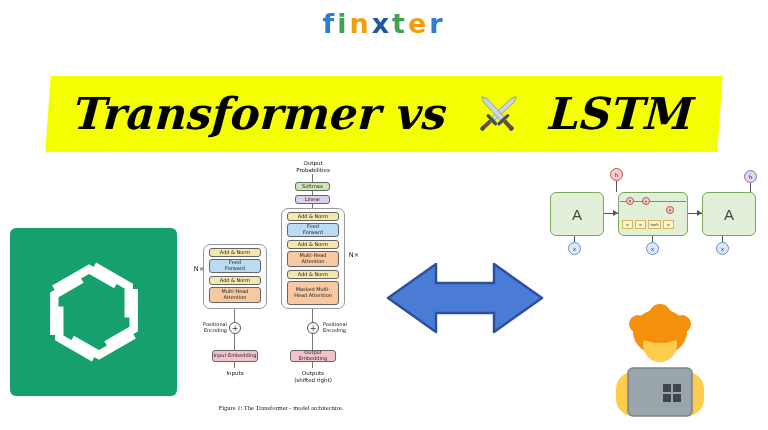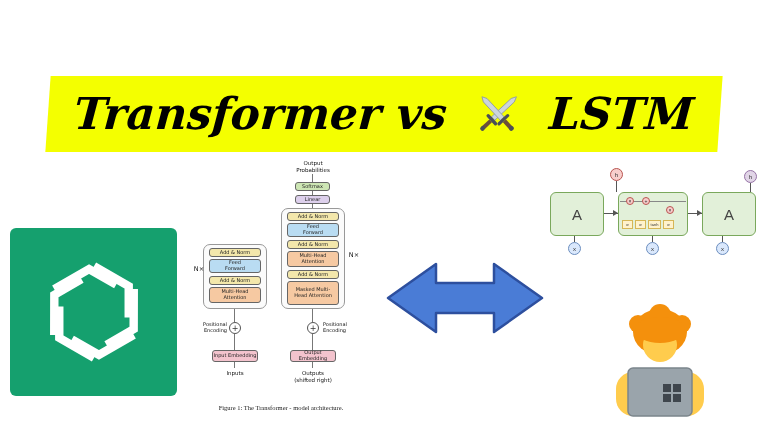--- a/index.html
+++ b/index.html
@@ -66,20 +66,23 @@
   .dblarrow { position:absolute; left:386px; top:256px; }
 
   
   .person { position:absolute; left:610px; top:300px; }
 </style>
 </head>
 <body>
 
 <div class="stage">
 
+  <div class="logo">
+    <span class="lc0">f</span><span class="lc1">i</span><span class="lc2">n</span><span class="lc3">x</span><span class="lc4">t</span><span class="lc5">e</span><span class="lc6">r</span>
+  </div>
 
   <div class="title-wrap">
     <div class="title">
       <span class="t-part">Transformer vs</span>
       <svg class="swords" viewBox="0 0 64 64">
         <g transform="rotate(45 32 32)">
           <polygon points="32,2 35,8 35,40 29,40 29,8" fill="#ccd5dc" stroke="#8b98a3" stroke-width="1"></polygon>
           <rect x="23" y="40" width="18" height="4" rx="2" fill="#4a4f57"></rect>
           <rect x="29.5" y="44" width="5" height="11" fill="#6b4f3a"></rect>
           <circle cx="32" cy="57" r="3" fill="#4a4f57"></circle>

